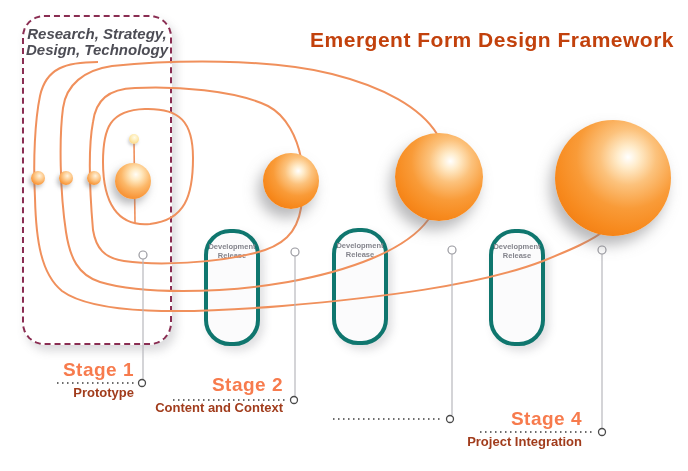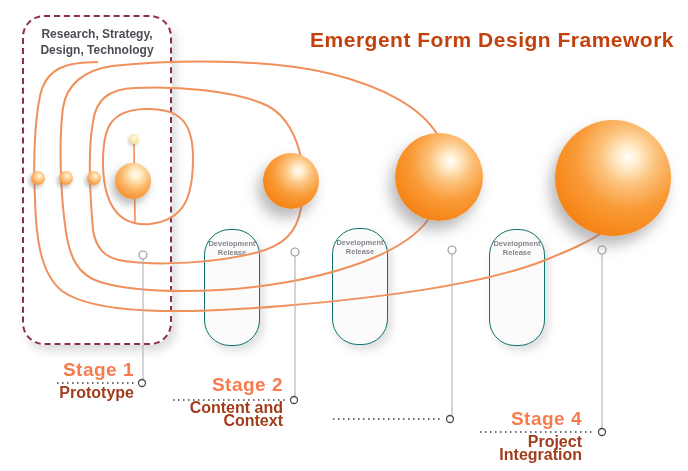--- a/index.html
+++ b/index.html
@@ -14,25 +14,25 @@
     font-size:21px;letter-spacing:0.5px;color:#c2410c;font-weight:bold;
   }
   
   #research-box{
     left:22px;top:15px;width:150px;height:330px;background:#ffffff;
     border:2px dashed #8a2d52;border-radius:22px;box-sizing:border-box;
     box-shadow:4px 6px 10px rgba(90,90,100,0.22);
   }
   #research-box-label{
     left:22px;top:26px;width:150px;text-align:center;
-    font-size:12px;line-height:16px;color:#4d4d55;font-weight:bold;
+    font-size:15px;line-height:16px;color:#4d4d55;font-weight:bold;font-style:italic;
   }
   
   .pill{
-    width:56px;height:117px;background:#fbfbfc;border:1px solid #0f766e;
+    width:56px;height:117px;background:#fbfbfc;border:4px solid #0f766e;
     border-radius:26px;box-sizing:border-box;
     box-shadow:4px 5px 8px rgba(80,80,90,0.18);
   }
   .pill-label{
     padding-top:9px;text-align:center;font-size:7.5px;line-height:9px;
     color:#84848c;font-weight:bold;
   }
   
   .sphere{border-radius:50%;}
   .sphere-big{
@@ -47,21 +47,21 @@
     background:radial-gradient(circle at 60% 35%, #fff3dd 0%, #fdc98b 35%, #f9973a 70%, #f3821c 100%);
     box-shadow:-2px 3px 4px rgba(115,115,120,0.45);
   }
   .sphere-seed{
     background:radial-gradient(circle at 55% 35%, #fffbe8 0%, #fde9ae 45%, #f7c96d 100%);
     box-shadow:-1px 2px 3px rgba(120,120,125,0.35);
   }
   
   .stage-block{text-align:right;}
   .stage-name{font-size:19px;line-height:21px;color:#f77b4d;font-weight:bold;letter-spacing:0.5px;}
-  .stage-sub{font-size:16px;line-height:13px;color:#a13c1c;font-weight:bold;margin-top:6px;}
+  .stage-sub{font-size:13px;line-height:13px;color:#a13c1c;font-weight:bold;margin-top:6px;}
   svg{position:absolute;left:0;top:0;}
 </style>
 </head>
 <body>
 
 <div id="canvas">
 
   <div class="abs" id="research-box"></div>
   <div class="abs" id="research-box-label">
     <div>Research, Strategy,</div>

